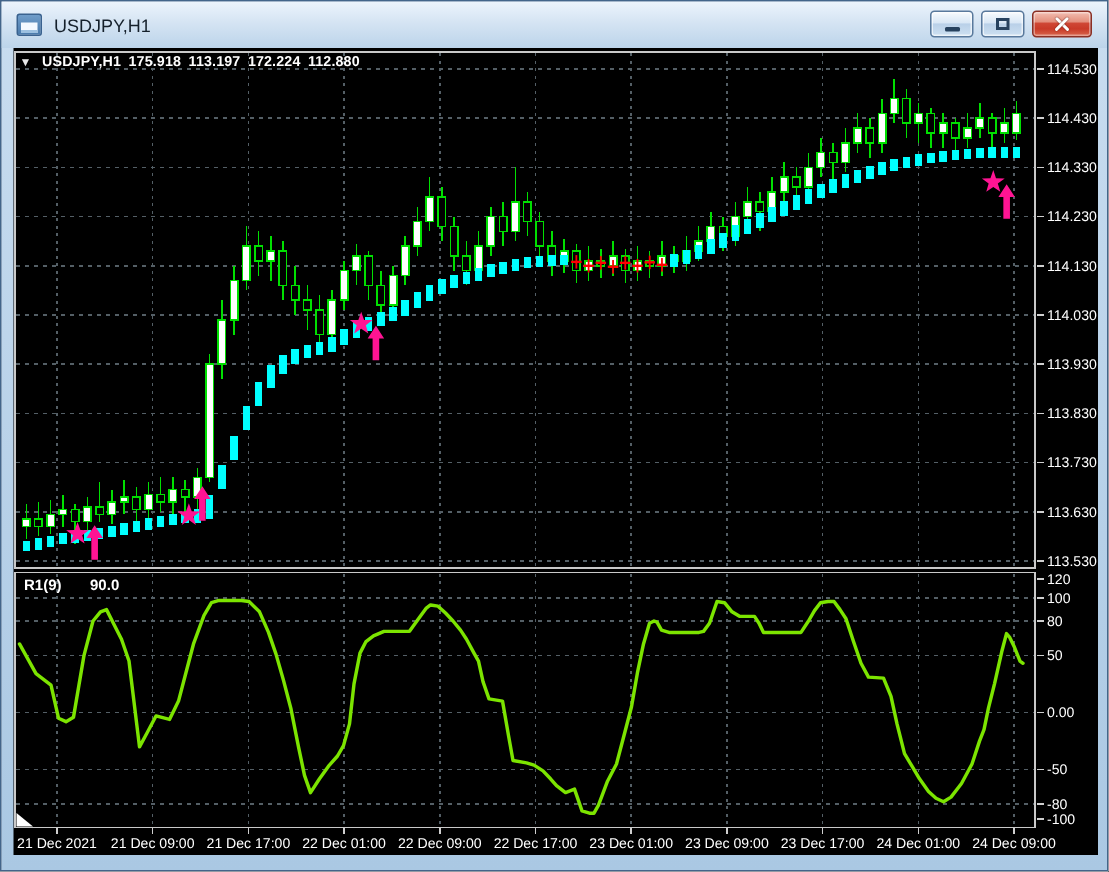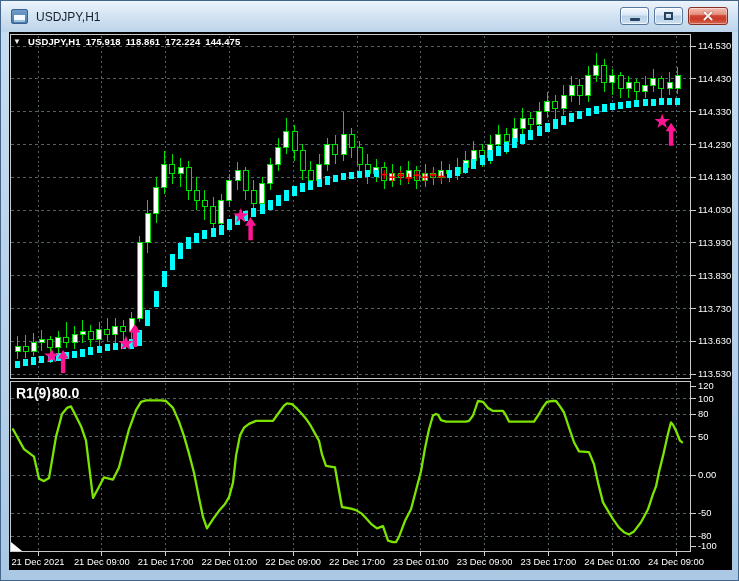--- a/index.html
+++ b/index.html
@@ -49,22 +49,22 @@
   .client{
     position:absolute;left:8px;top:31px;width:723px;height:538px;
     background:#000;
   }
   .ohlc-header{
     position:absolute;left:4px;top:4px;color:#fff;font-size:9.5px;font-weight:bold;
     letter-spacing:.1px;white-space:nowrap;display:flex;gap:5px;align-items:center;
   }
   .dd-tri{color:#e8e8e8;font-size:8px;margin-right:2px;}
   .ind-header{
-    position:absolute;left:7px;top:353px;color:#fff;font-size:14px;font-weight:bold;
-    white-space:nowrap;display:flex;gap:1px;
+    position:absolute;left:7px;top:353px;color:#fff;font-size:10px;font-weight:bold;
+    white-space:nowrap;display:flex;gap:19px;
   }
   svg text{font-family:"Liberation Sans",sans-serif;}
 </style>
 </head>
 <body>
 
 <div class="window">
   <div class="titlebar">
     <div class="title-icon"></div>
     <span class="title-text">USDJPY,H1</span>
@@ -461,23 +461,23 @@
           <text x="603.1999999999999" y="533" fill="#FFFFFF" font-size="9.4" text-anchor="middle">24 Dec 01:00</text>
           <line x1="667" y1="520" x2="667" y2="524" stroke="#cfcfcf" shape-rendering="crispEdges"></line>
           <text x="667" y="533" fill="#FFFFFF" font-size="9.4" text-anchor="middle">24 Dec 09:00</text>
         </g>
       </svg>
 
     <div class="ohlc-header">
       <span class="dd-tri">▼</span>
       <span>USDJPY,H1</span>
       <span>175.918</span>
-      <span>118.861</span>
+      <span>113.197</span>
       <span>172.224</span>
-      <span>144.475</span>
+      <span>112.880</span>
     </div>
 
     <div class="ind-header">
       <span>R1(9)</span>
-      <span>80.0</span>
+      <span>90.0</span>
     </div>
   </div>
 </div>
 
 </body></html>

